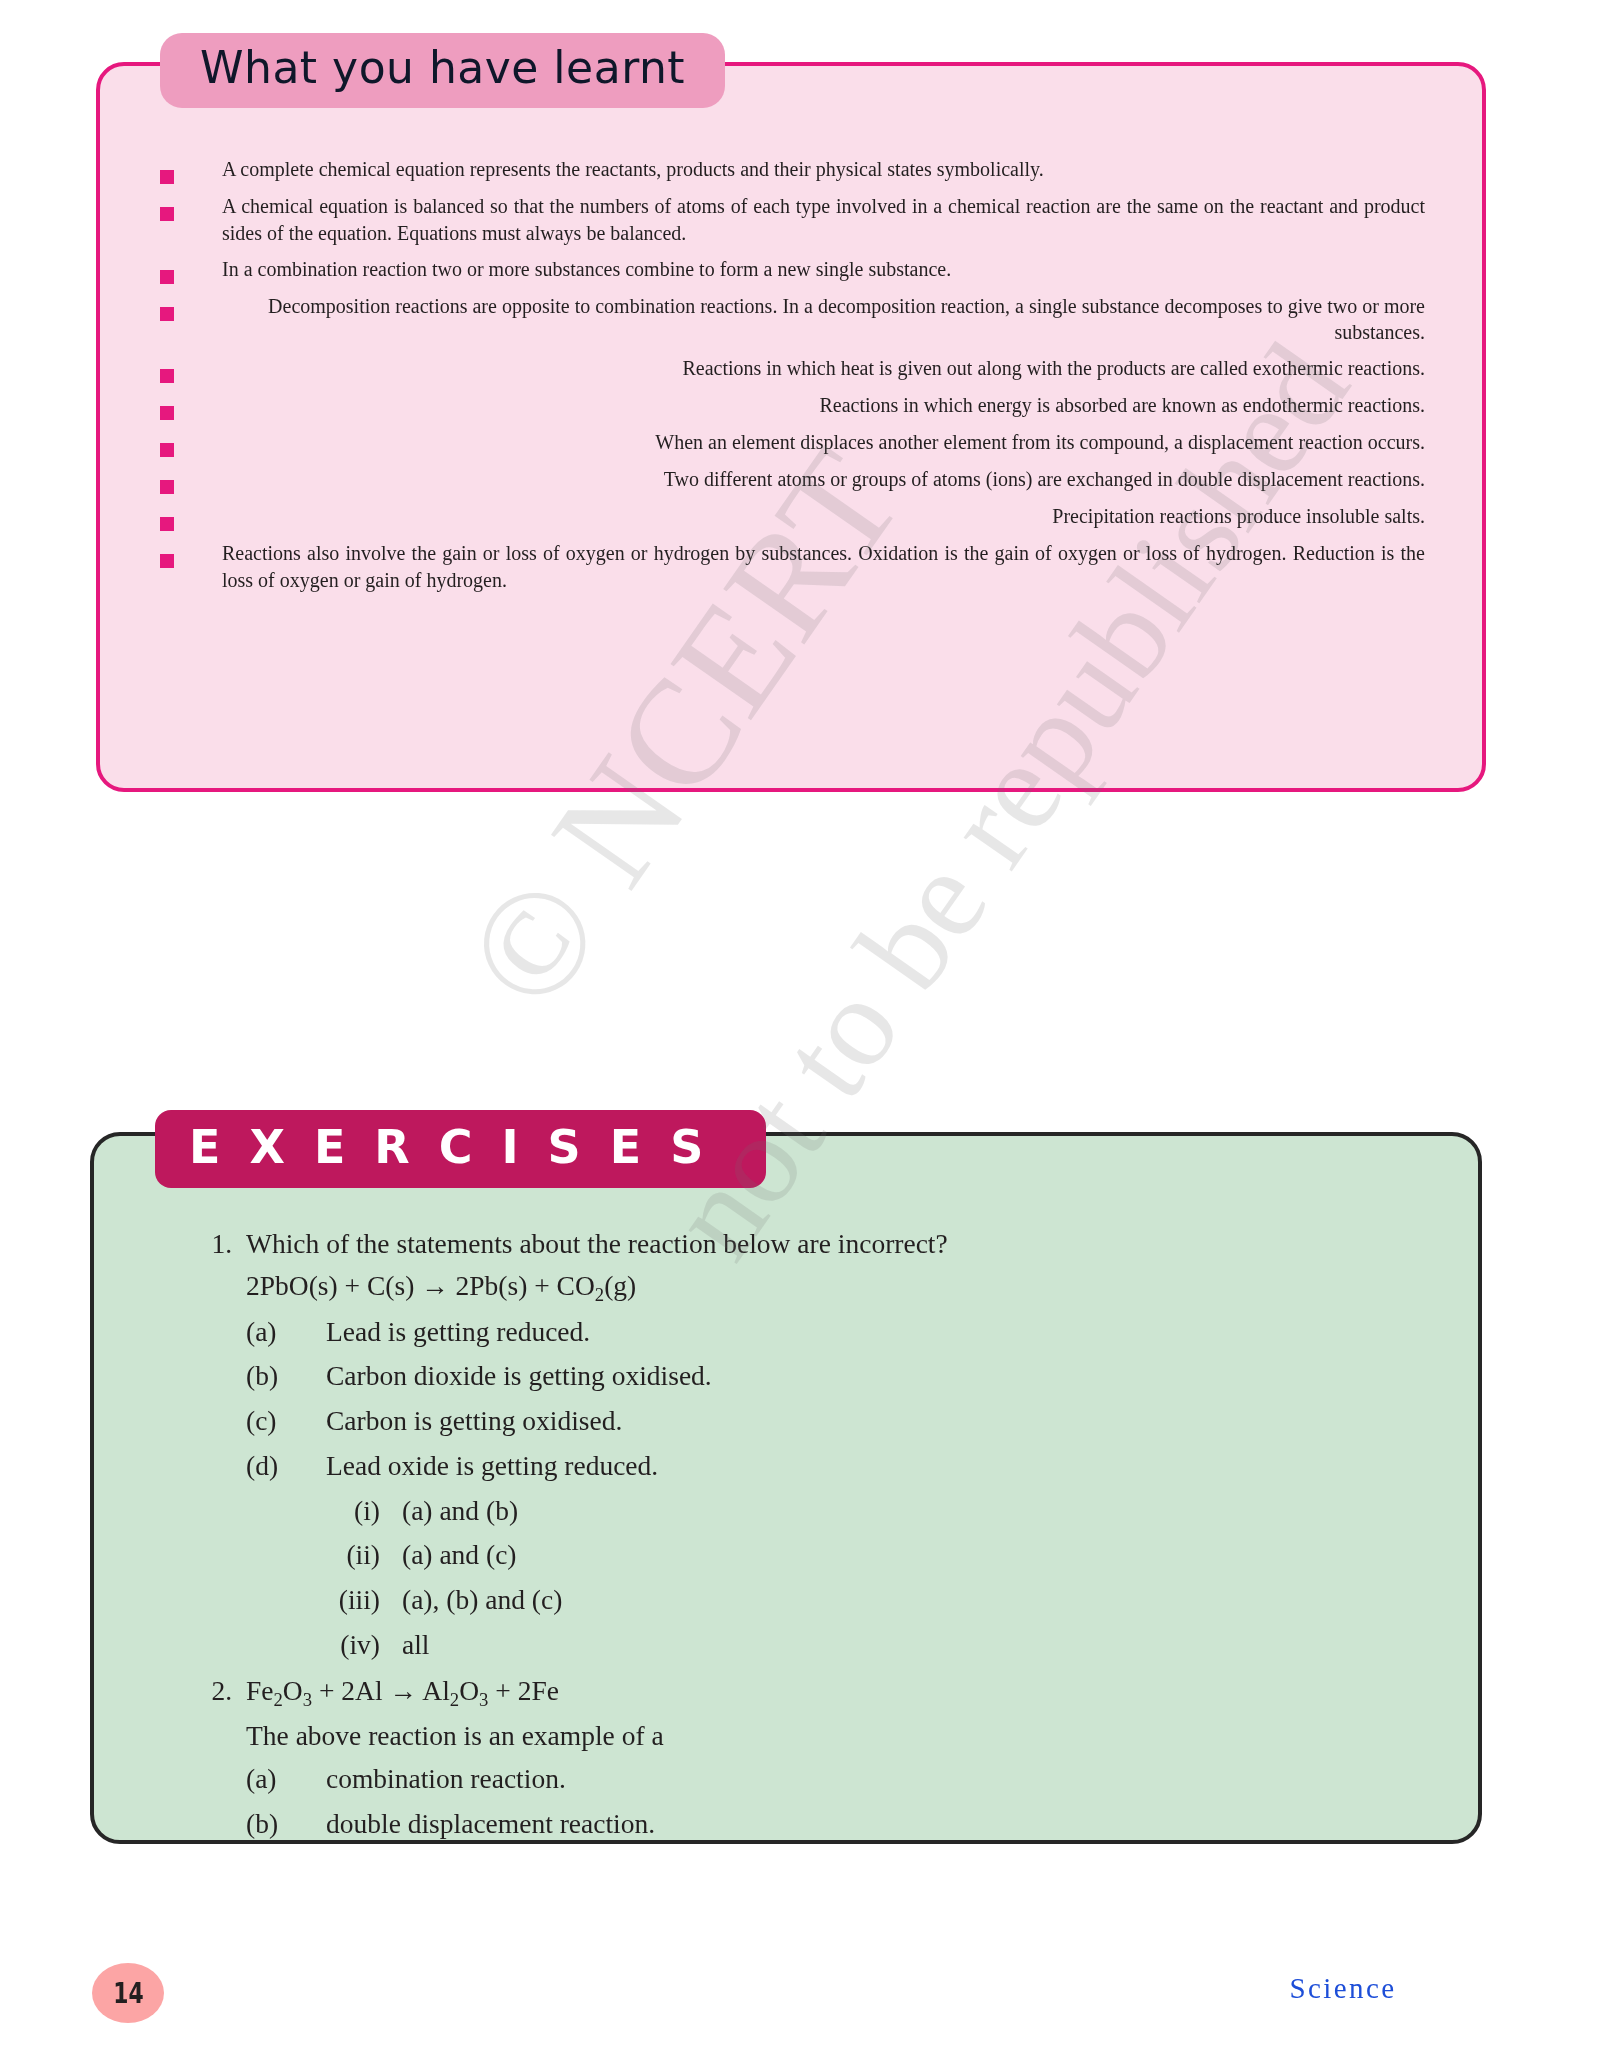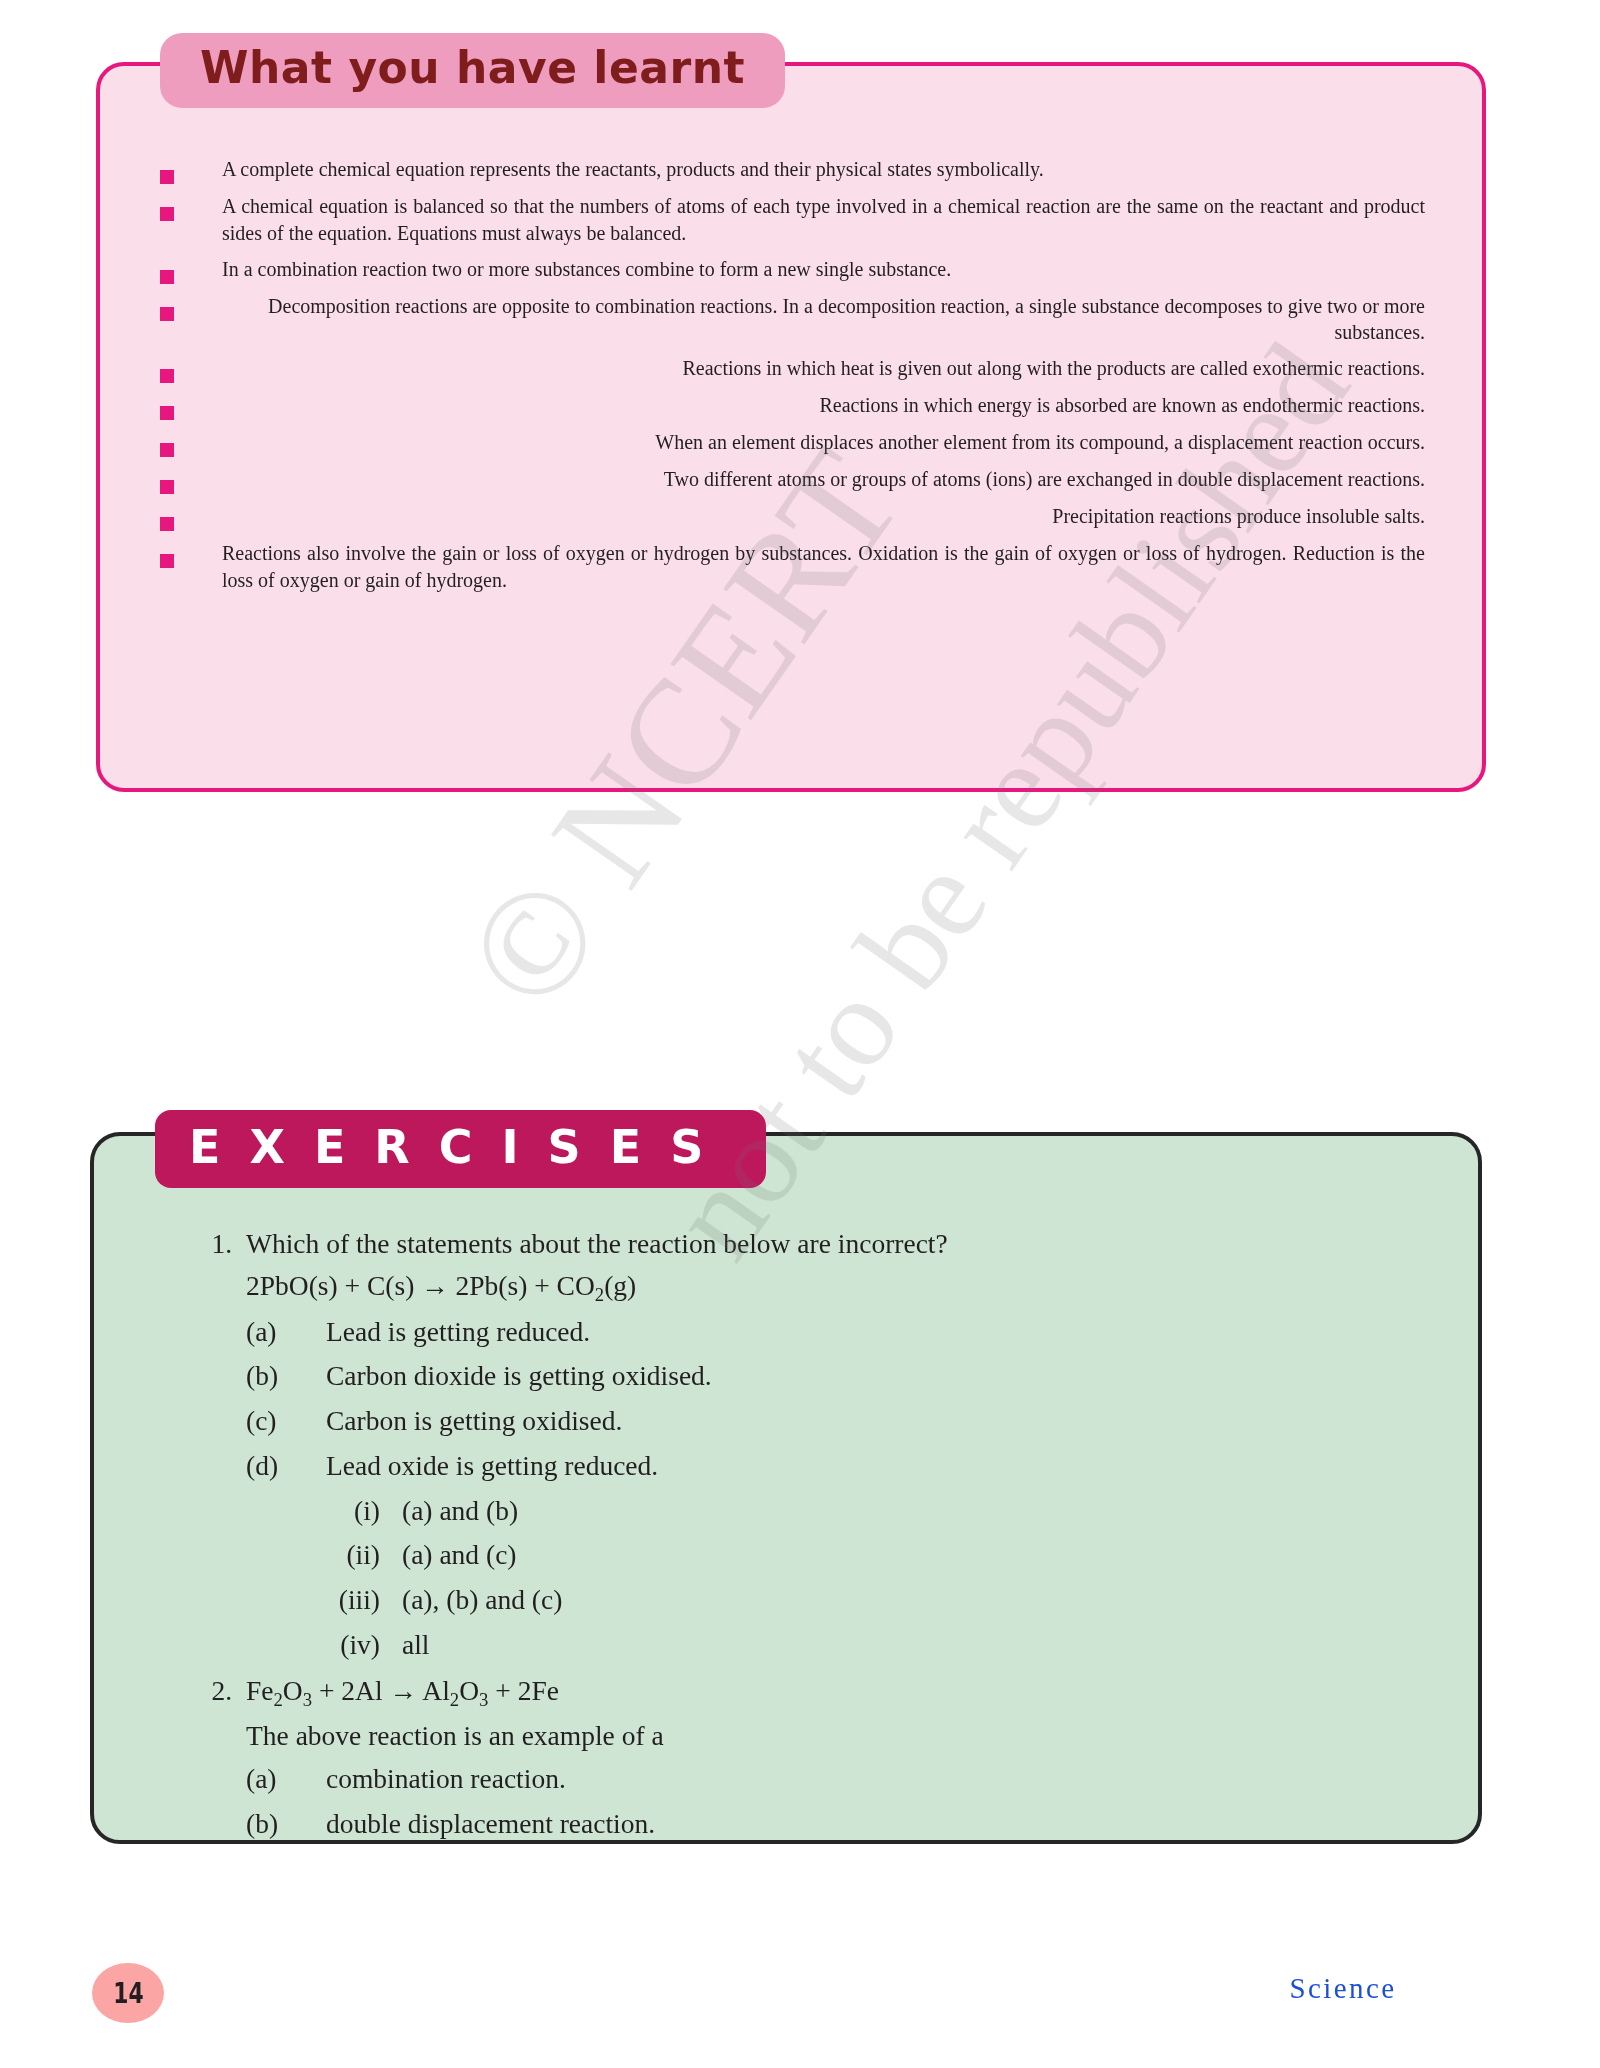--- a/index.html
+++ b/index.html
@@ -62,23 +62,23 @@
     position: absolute;
     left: 160px;
     top: 33px;
     background: #EE9DBF;
     border-radius: 22px;
     padding: 13px 40px 18px 40px;
     z-index: 4;
   }
   #learnt-banner .banner-label {
     font-family: "DejaVu Sans", sans-serif;
-    font-weight: bold;
+    font-weight: normal;
     font-size: 44px;
-    color: #7f1d1d;
+    color: #0f172a;
     letter-spacing: 0.5px;
     line-height: 1.0;
     display: block;
   }
 
   #learnt-list {
     position: absolute;
     left: 60px;
     top: 90px;
     width: 1265px;

